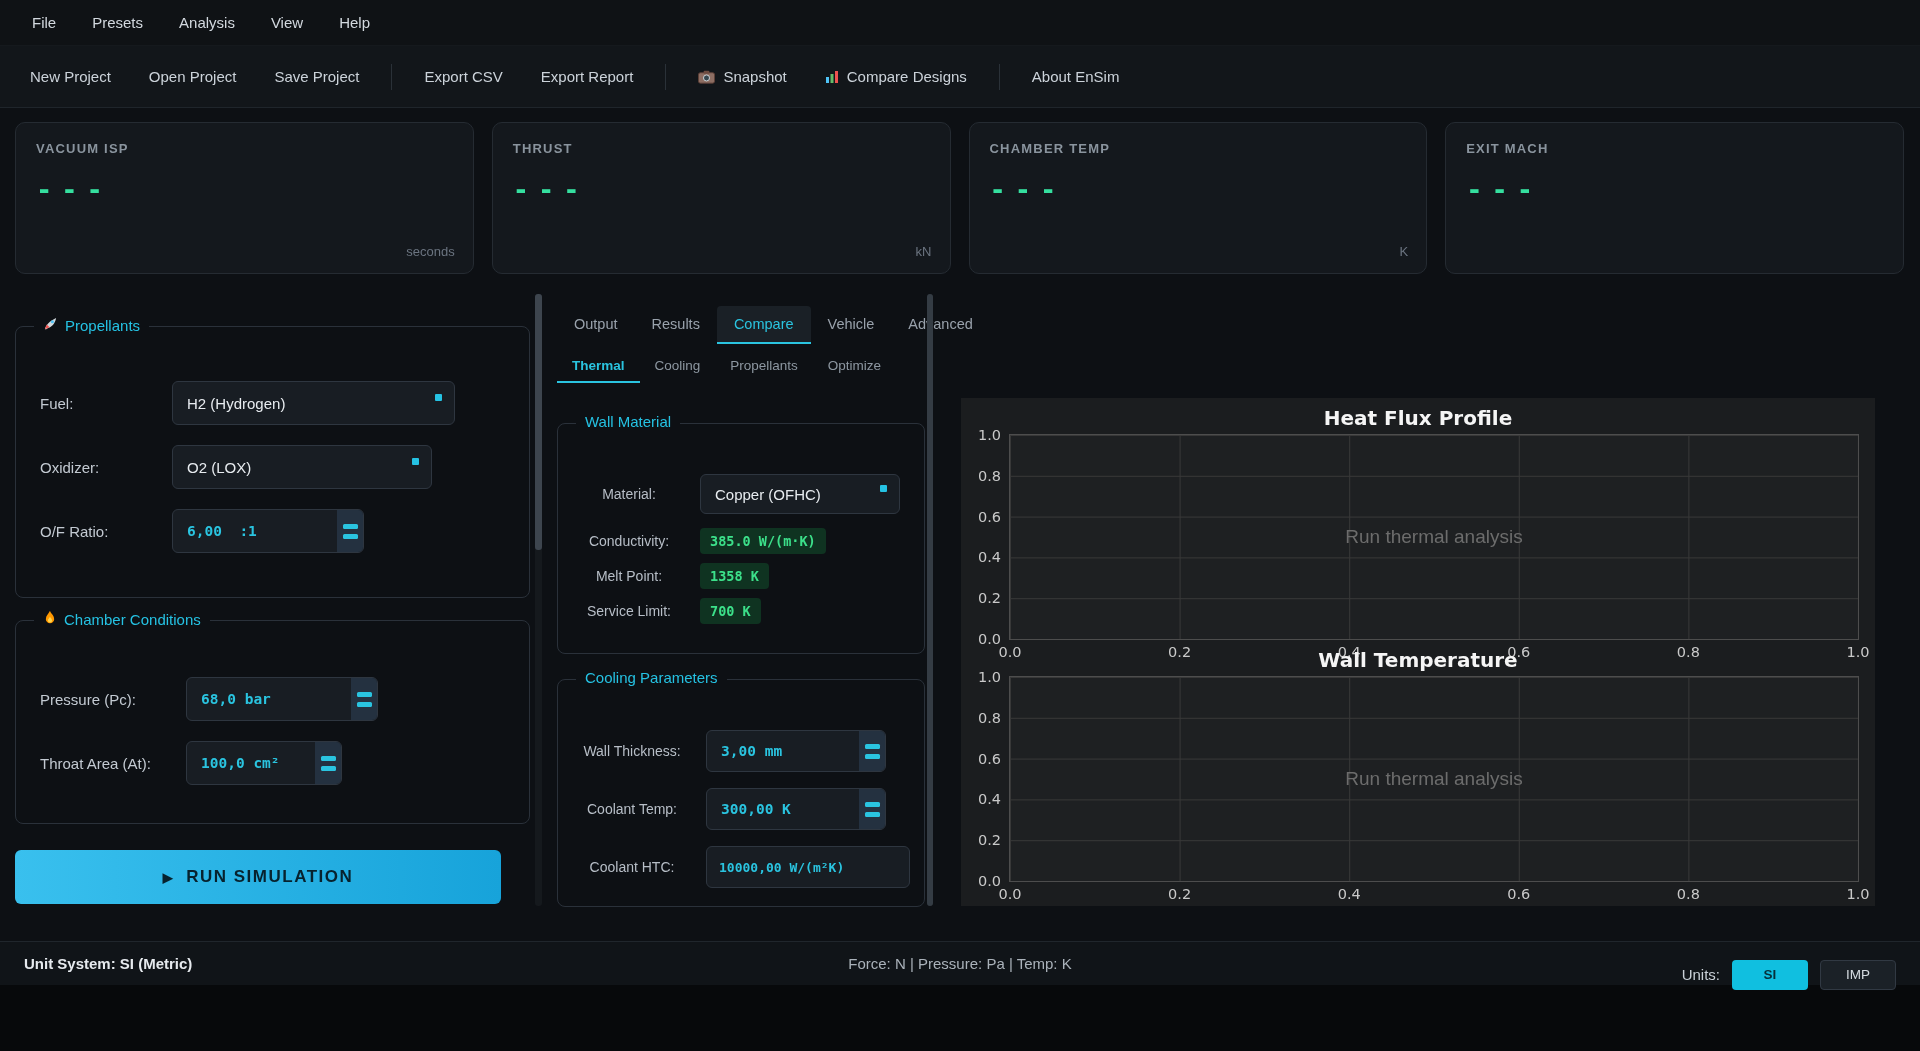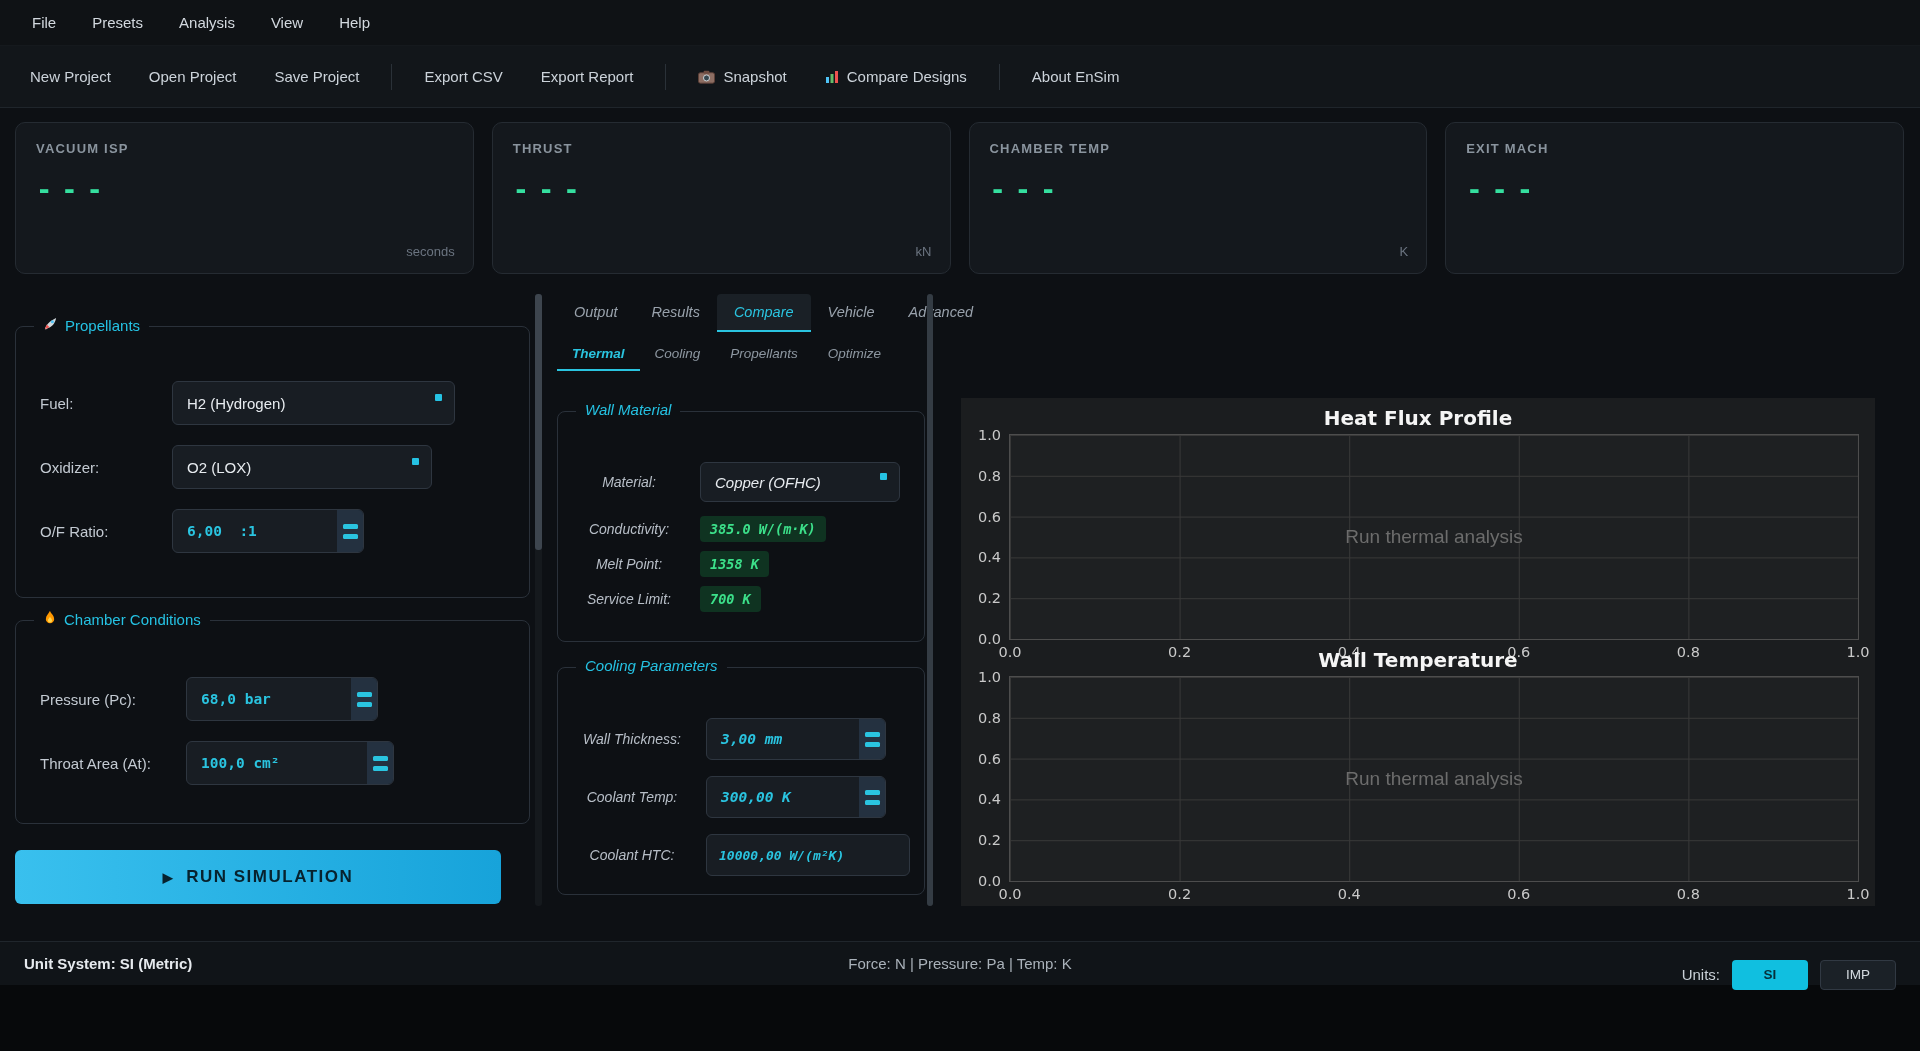--- a/index.html
+++ b/index.html
@@ -20,21 +20,21 @@
   .tb-icon{display:inline-flex;align-items:center;}
   
   .cards{position:absolute;top:122px;left:15px;right:16px;height:152px;display:flex;gap:18px;}
   .card{flex:1;background:#14181d;border:1px solid #252b32;border-radius:10px;position:relative;padding:18px 20px;}
   .card-label{font-size:13px;letter-spacing:1.2px;color:#8a949e;font-weight:bold;text-transform:uppercase;}
   .card-value{margin-top:18px;font-family:"DejaVu Sans Mono",monospace;font-weight:bold;font-size:27px;letter-spacing:9px;color:#35df9f;}
   .card-unit{position:absolute;right:18px;bottom:14px;font-size:13px;color:#6b7480;}
   
   .main{position:absolute;top:290px;left:15px;right:0;height:655px;}
   .left-panel{position:absolute;left:0;top:0;width:515px;}
-  .center-panel{position:absolute;left:542px;top:4px;width:368px;font-style:italic;}
+  .center-panel{position:absolute;left:542px;top:16px;width:368px;}
   .charts{position:absolute;left:946px;top:108px;width:914px;height:508px;background:#1b1d1f;padding-top:8px;}
   .v-scroll{position:absolute;width:7px;border-radius:3px;background:#15191d;}
   .v-scroll .thumb{position:absolute;left:0;width:100%;border-radius:3px;background:#3d454e;}
   .scroll1{left:520px;top:4px;height:612px;}
   .scroll2{left:912px;top:4px;width:6px;height:612px;}
   .scroll2 .thumb{background:#343c44;}
   
   .group{position:relative;border:1px solid #2a313a;border-radius:8px;}
   .group-legend{position:absolute;top:-11px;left:18px;background:#0d1014;padding:0 9px;font-size:15px;color:#25c2e3;display:flex;align-items:center;gap:7px;white-space:nowrap;}
   
@@ -213,21 +213,21 @@
         <div class="spinbox" style="width:192px;">
           <span class="spin-text">68,0 bar</span>
           <span class="spin-buttons">
               <span class="spin-bar"></span>
               <span class="spin-bar"></span>
             </span>
         </div>
       </div>
       <div class="frow">
         <span class="flabel" style="width:146px;">Throat Area (At):</span>
-        <div class="spinbox" style="width:208px;">
+        <div class="spinbox" style="width:156px;">
           <span class="spin-text">100,0 cm²</span>
           <span class="spin-buttons">
               <span class="spin-bar"></span>
               <span class="spin-bar"></span>
             </span>
         </div>
       </div>
     </div>
 
     <button class="run-btn">

